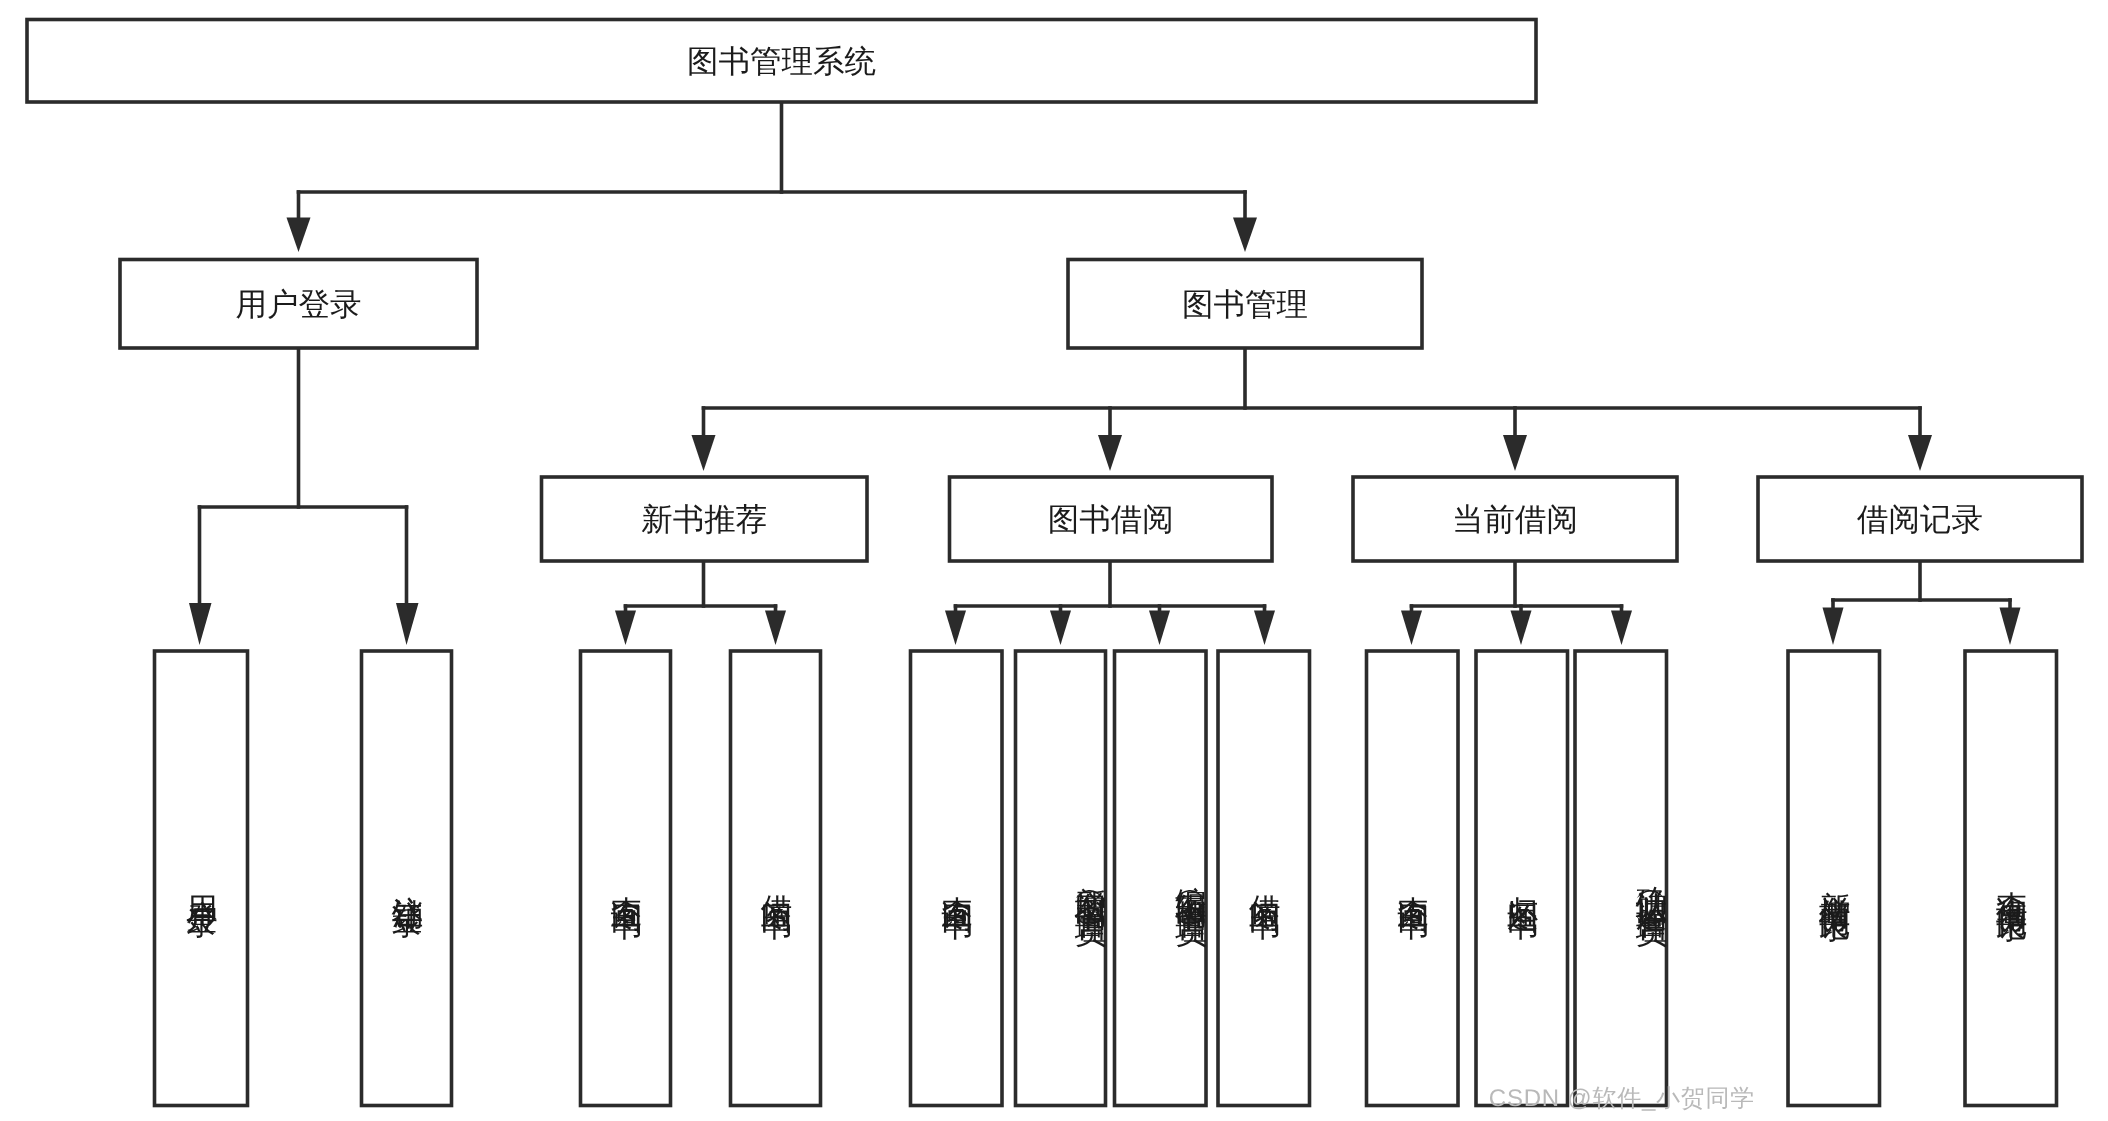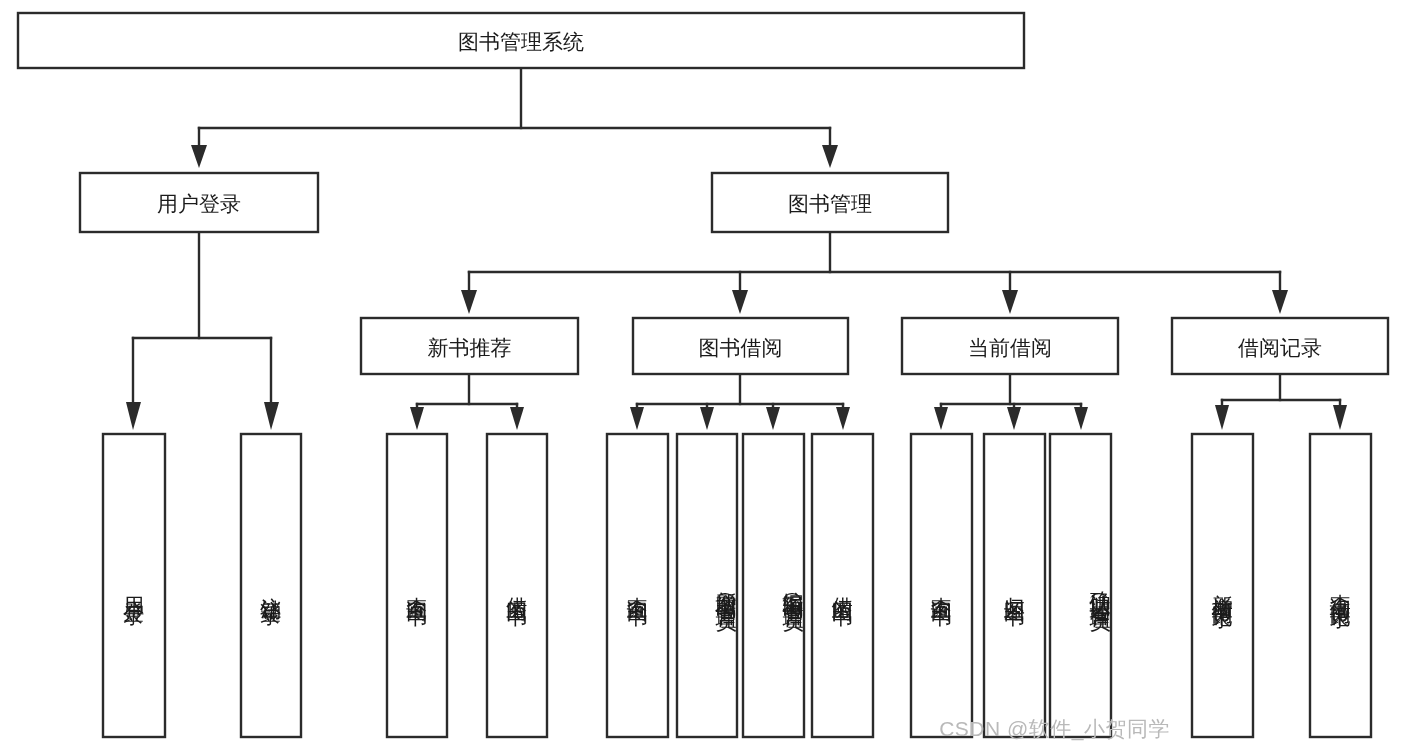--- a/index.html
+++ b/index.html
@@ -65,21 +65,21 @@
     pointer-events: none;
   }
   .node-label-v.center {
     align-items: center;
   }
   .watermark {
     position: absolute;
     right: 8px;
     bottom: 4px;
     font-family: "Liberation Sans", "DejaVu Sans", sans-serif;
-    font-size: 21px;
+    font-size: 16px;
     color: #b9b9b9;
     white-space: nowrap;
     letter-spacing: 0.5px;
   }
 </style>
 </head>
 <body>
 
 <div id="diagram-root">
 

